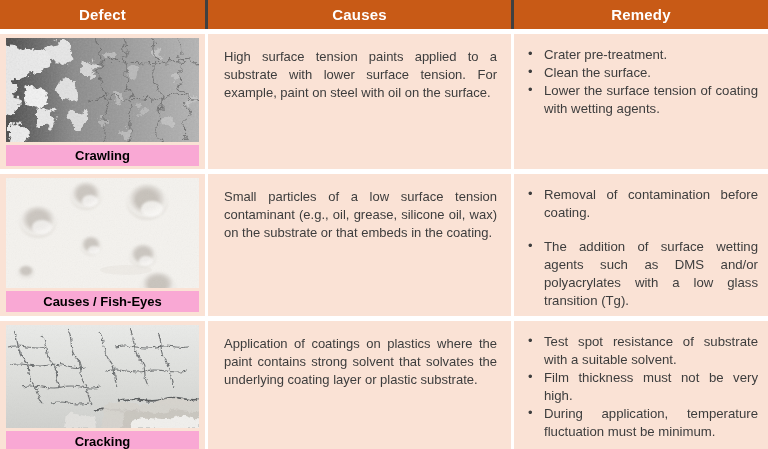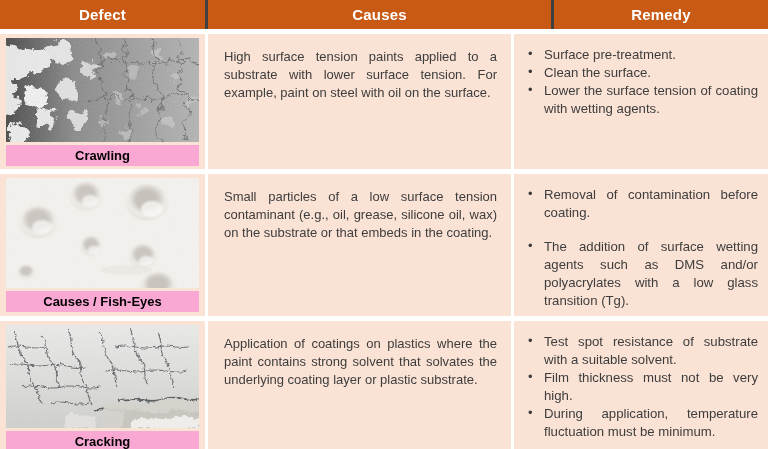--- a/index.html
+++ b/index.html
@@ -26,21 +26,21 @@
   .th{
     background:#c85a16;
     color:#ffffff;
     font-weight:bold;
     font-size:15px;
     display:flex;align-items:center;justify-content:center;
     letter-spacing:.2px;
     box-sizing:border-box;
   }
   .th.c-defect{width:205px;}
-  .th.c-causes{width:343px;margin-left:3px;}
+  .th.c-causes{width:303px;margin-left:3px;}
   .th.c-remedy{flex:1;margin-left:3px;}
 
   
   .tbody{flex:1;display:flex;flex-direction:column;background:#ffffff;}
   .row{display:flex;background:#ffffff;}
   .row.r1{height:135px;flex:0 0 135px;margin-top:5px;}
   .row.r2{height:142px;flex:0 0 142px;margin-top:5px;}
   .row.r3{height:137px;flex:0 0 137px;margin-top:5px;}
 
   .cell{
@@ -179,21 +179,21 @@
         <div class="caption">Crawling</div>
       </div>
 
       <div class="cell c-causes">
         <p class="para">High surface tension paints applied to a substrate with lower surface tension. For example, paint on steel with oil on the surface.</p>
       </div>
 
       <div class="cell c-remedy">
         <ul class="bullets">
           <li>
-              <span class="btxt">Surface pre-treatment.</span>
+              <span class="btxt">Crater pre-treatment.</span>
             </li>
           <li>
               <span class="btxt">Clean the surface.</span>
             </li>
           <li>
               <span class="btxt">Lower the surface tension of coating with wetting agents.</span>
             </li>
         </ul>
       </div>
     </div>

